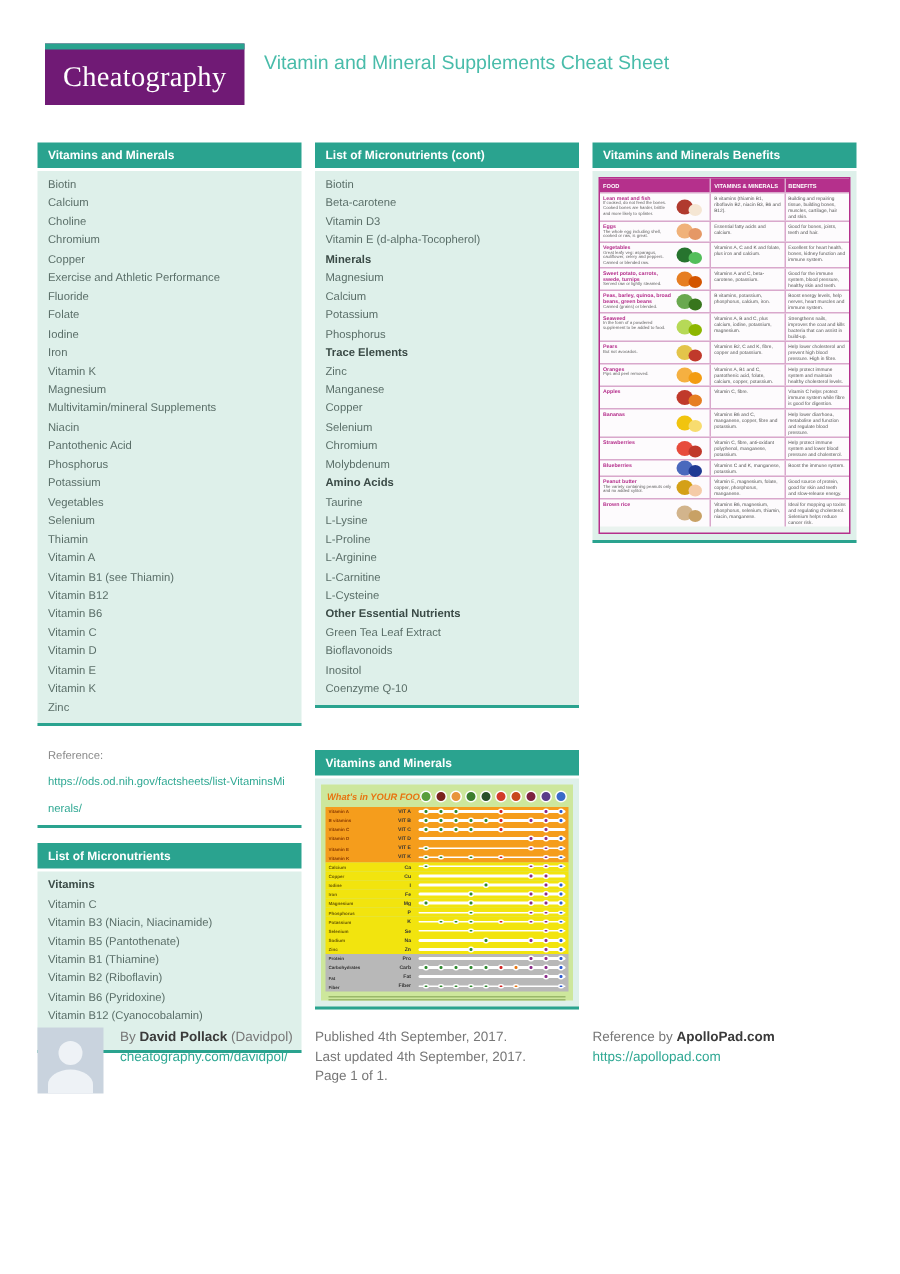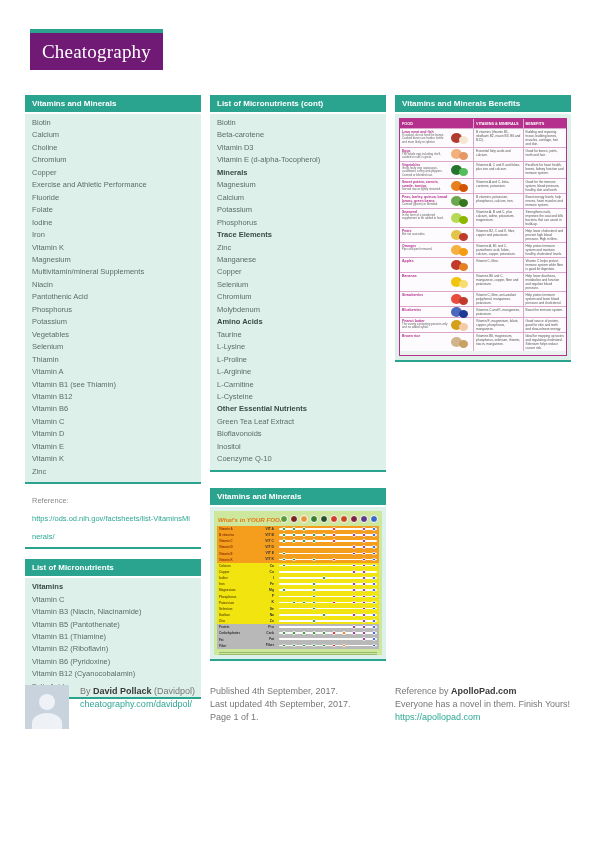--- a/index.html
+++ b/index.html
@@ -19,21 +19,21 @@
   .logo span{
     color:#ffffff;font-family:"Liberation Serif","DejaVu Serif",serif;
     font-size:19px;letter-spacing:.2px;
   }
   .head-text{position:absolute;left:176px;top:34px;}
   .page-title{color:#49bcaa;font-size:13px;line-height:16px;}
   .byline{color:#8a8a8a;font-size:9px;line-height:13px;margin-top:2px;}
   
   .col{position:absolute;top:95px;width:176px;}
   .col1{left:25px;} .col2{left:210px;} .col3{left:395px;}
-  .card{margin-bottom:0;}
+  .card{margin-bottom:12px;}
   .card-header{
     background:#2aa38f;color:#ffffff;font-weight:bold;font-size:8px;
     line-height:17px;height:17px;padding:0 0 0 7px;box-sizing:border-box;
   }
   .card-body{
     background:#def0ea;margin-top:2px;padding:3px 7px 4px 7px;
     border-bottom:2px solid #2aa38f;
   }
   .card-body .row{
     font-size:7.5px;line-height:12.45px;color:#5a6e68;white-space:nowrap;
@@ -120,20 +120,21 @@
   .f-sponsor{position:absolute;left:395px;top:2px;}
   .bold-dark{font-weight:bold;color:#3a3a3a;}
 </style>
 </head>
 <body>
 
 <div class="logo">
   <span>Cheatography</span>
 </div>
 <div class="head-text">
+  <div class="page-title">Vitamin and Mineral Supplements Cheat Sheet</div>
 </div>
 
 <div class="col col1">
   <div class="card">
     <div class="card-header">Vitamins and Minerals</div>
     <div class="card-body">
         <div class="row">Biotin</div>
         <div class="row">Calcium</div>
         <div class="row">Choline</div>
         <div class="row">Chromium</div>
@@ -633,16 +634,15 @@
   <div class="f-pub">
     <div>Published 4th September, 2017.</div>
     <div>Last updated 4th September, 2017.</div>
     <div>Page 1 of 1.</div>
   </div>
   <div class="f-sponsor">
     <div>
       <span>Reference by</span>
       <span class="bold-dark">ApolloPad.com</span>
     </div>
-    <div>Everyone has a novel in them. Finish Yours!</div>
     <a href="#" class="teal">https://apollopad.com</a>
   </div>
 </div>
 
 </body></html>

